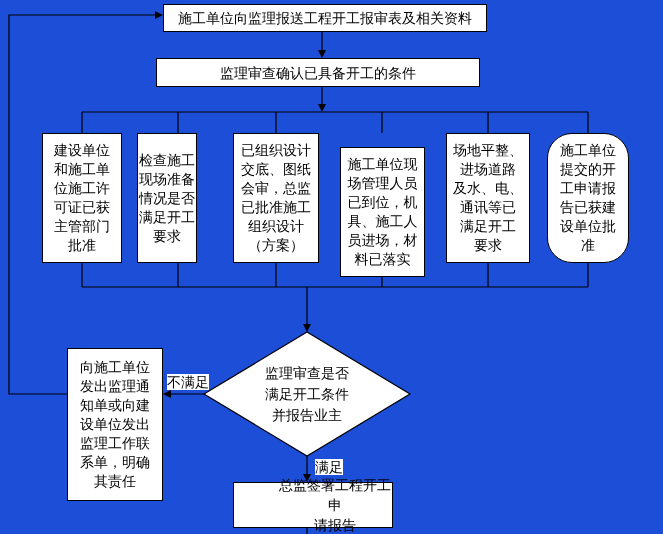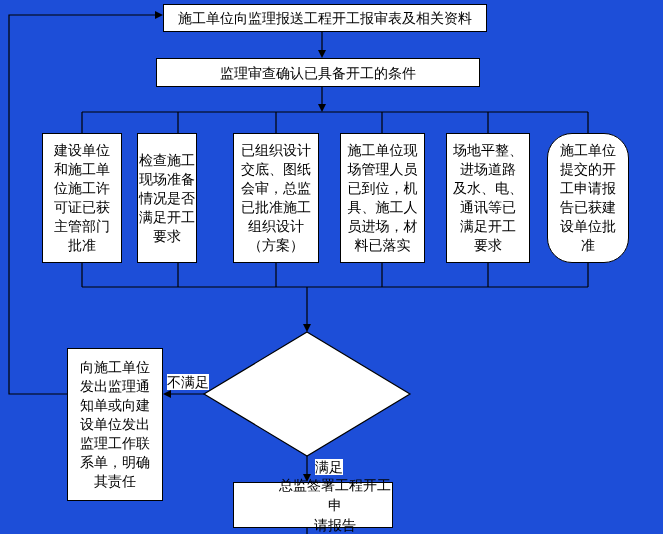--- a/index.html
+++ b/index.html
@@ -114,41 +114,44 @@
 满足开工
 要求</div>
 
   <div class="node" style="left:233px; top:133px; width:86px; height:130px;">已组织设计
 交底、图纸
 会审，总监
 已批准施工
 组织设计
 （方案）</div>
 
-  <div class="node" style="left:340px; top:133px; width:85px; height:130px;">施工单位现
+  <div class="node" style="left:340px; top:147px; width:85px; height:130px;">施工单位现
 场管理人员
 已到位，机
 具、施工人
 员进场，材
 料已落实</div>
 
   <div class="node" style="left:446px; top:133px; width:84px; height:130px;">场地平整、
 进场道路
 及水、电、
 通讯等已
 满足开工
 要求</div>
 
   <div class="node" style="left:547px; top:133px; width:82px; height:130px;border-radius:25px;">施工单位
 提交的开
 工申请报
 告已获建
 设单位批
 准</div>
 
+  <div class="diamond-text" style="left:204px; top:363px; width:206px;">监理审查是否
+满足开工条件
+并报告业主</div>
 
   <div class="node" style="left:67px; top:324px; width:96px; height:153px;margin-top:24px;">向施工单位
 发出监理通
 知单或向建
 设单位发出
 监理工作联
 系单，明确
 其责任</div>
 
   <div class="node wide" style="left:233px; top:482px; width:160px; height:46px;padding-left:44px;">总监签署工程开工申

